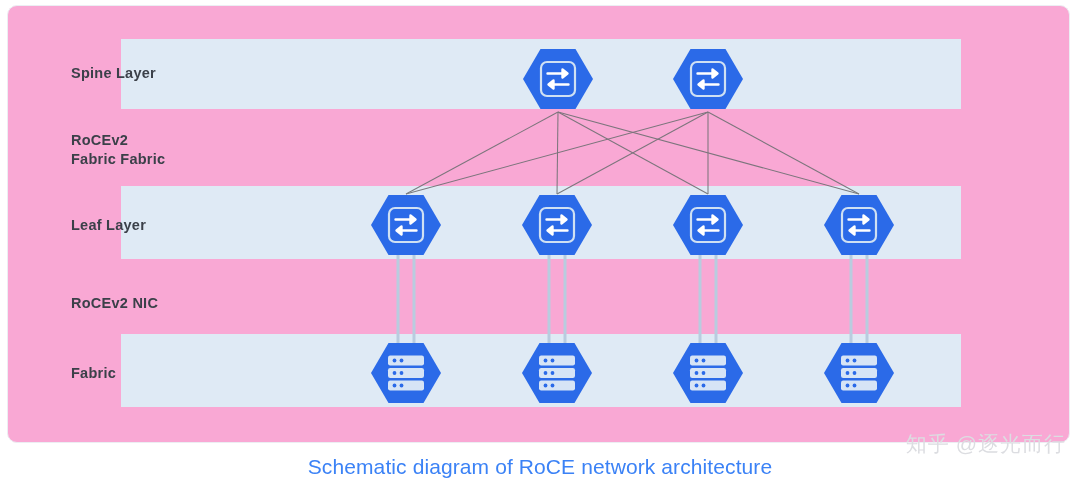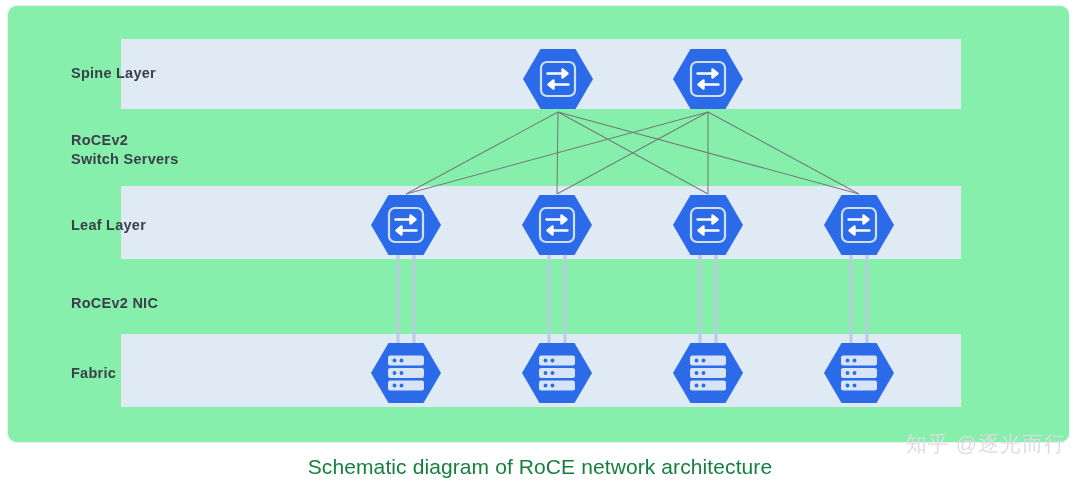--- a/index.html
+++ b/index.html
@@ -15,21 +15,21 @@
     overflow: hidden;
   }
 
   
   #card {
     position: absolute;
     left: 7px;
     top: 5px;
     width: 1063px;
     height: 438px;
-    background: #86efac;
+    background: #f9a8d4;
     border: 1.5px solid #eceef3;
     border-radius: 10px;
     box-sizing: border-box;
   }
 
   
   .band {
     position: absolute;
     left: 113px;
     width: 840px;
@@ -66,21 +66,21 @@
     pointer-events: none;
   }
 
   
   #caption {
     position: absolute;
     left: 0;
     top: 455px;
     width: 1080px;
     text-align: center;
-    color: #15803d;
+    color: #3b82f6;
     font-size: 21px;
     font-weight: normal;
     letter-spacing: 0.1px;
   }
 
   
   #watermark {
     position: absolute;
     right: 14px;
     top: 430px;
@@ -98,21 +98,21 @@
 
 <div id="card">
 
   <div class="band" id="band-spine"></div>
   <div class="band" id="band-leaf"></div>
   <div class="band" id="band-servers"></div>
 
   <div class="layer-label" id="label-spine">Spine Layer</div>
 
   <div class="layer-label" id="label-fabric">RoCEv2
-Switch Servers</div>
+Fabric Fabric</div>
 
   <div class="layer-label" id="label-leaf">Leaf Layer</div>
 
   <div class="layer-label" id="label-nic">RoCEv2 NIC</div>
 
   <div class="layer-label" id="label-servers">Fabric</div>
 
   <svg id="diagram" viewBox="0 0 1063 438">
     <defs>
 

